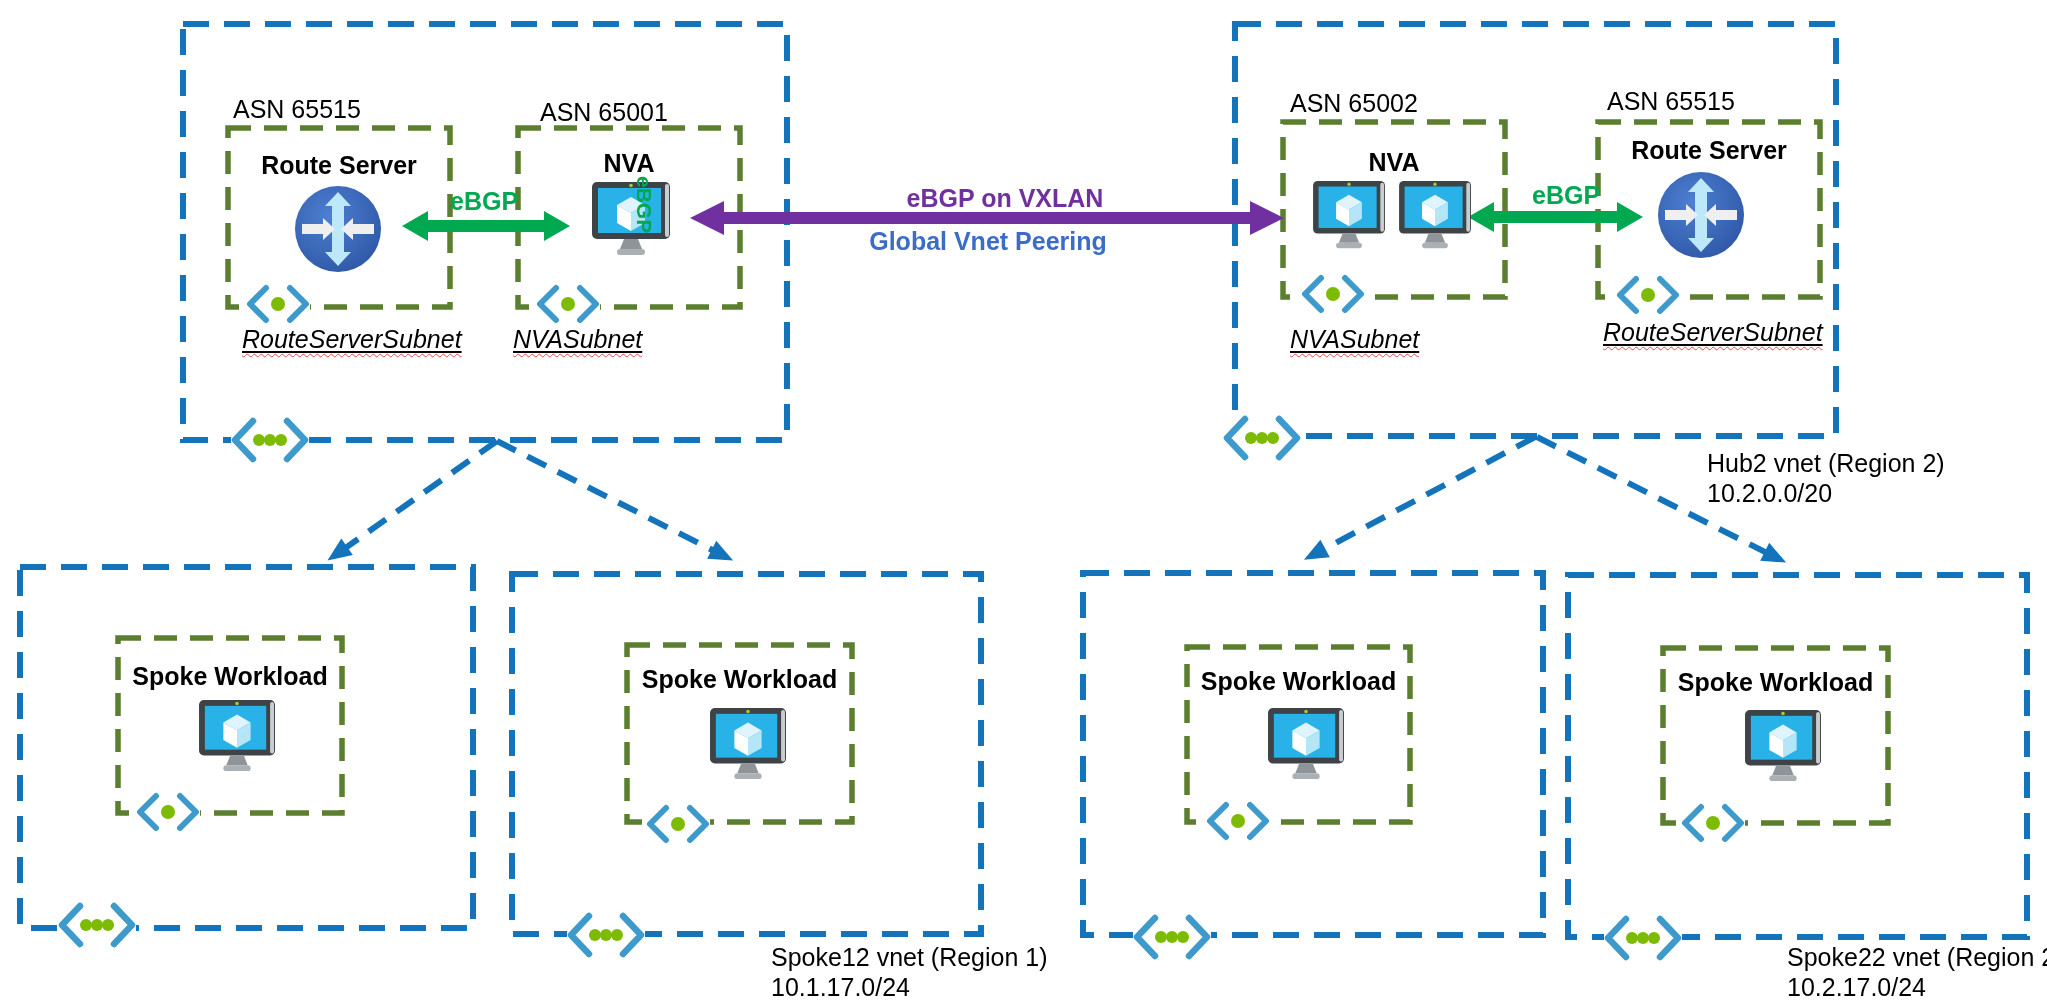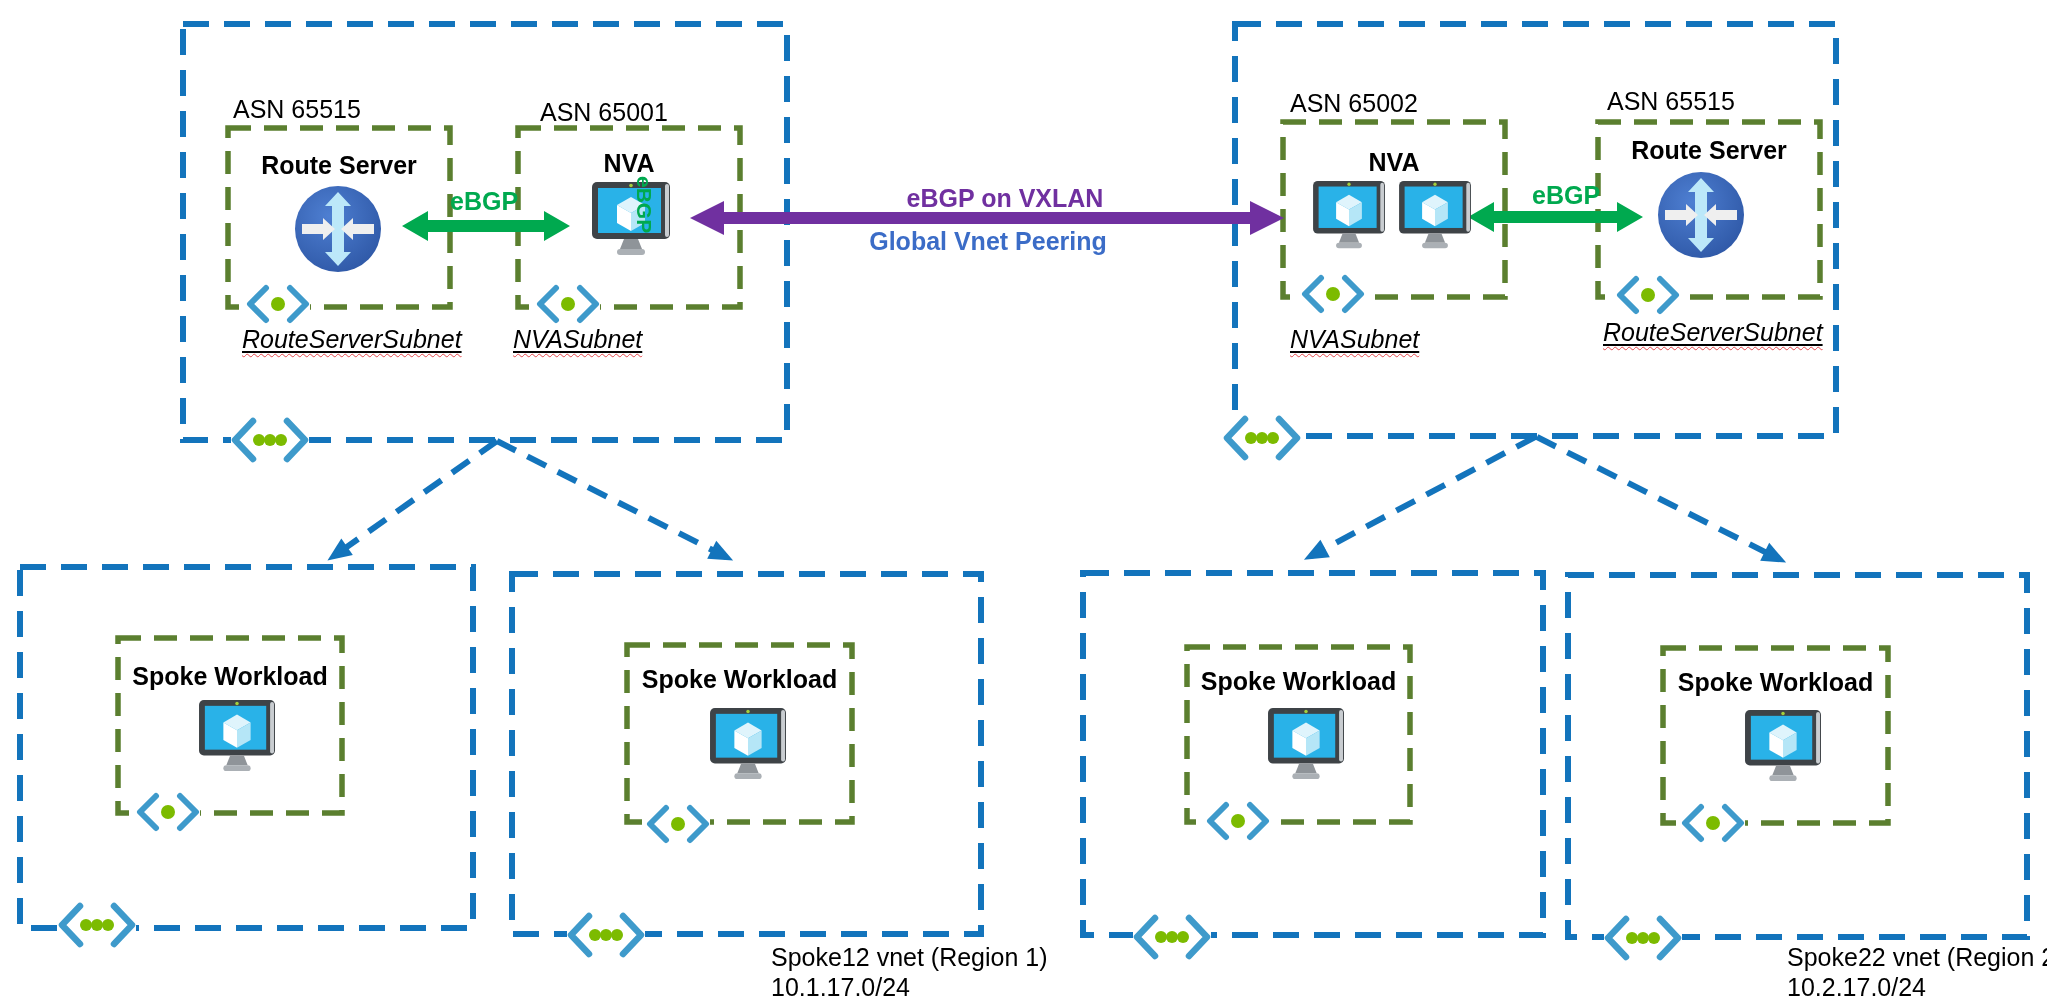--- a/index.html
+++ b/index.html
@@ -170,20 +170,24 @@
   <svg class="iconsvg icon masked" style="left:1616px;top:275px" width="64" height="40">
       <use href="#i-subnet"></use>
     </svg>
 
   <div class="subnet-name" style="left:1290px;top:325px"><span class="u">NVASubnet</span></div>
   <div class="subnet-name" style="left:1603px;top:318px"><span class="u">RouteServerSubnet</span></div>
 
   <svg class="iconsvg icon masked" style="left:1223px;top:415px" width="78" height="46">
       <use href="#i-peering"></use>
     </svg>
+  <div class="lbl vlabel" style="left:1707px;top:448px">
+    <div>Hub2 vnet (Region 2)</div>
+    <div>10.2.0.0/20</div>
+  </div>
 
   <div class="lbl b ctr" style="left:118px;top:661px;width:224px">Spoke Workload</div>
   <svg class="iconsvg" style="left:198px;top:700px" width="78" height="74">
       <use href="#i-monitor"></use>
     </svg>
   <svg class="iconsvg icon masked" style="left:136px;top:792px" width="64" height="40">
       <use href="#i-subnet"></use>
     </svg>
   <svg class="iconsvg icon masked" style="left:58px;top:902px" width="78" height="46">
       <use href="#i-peering"></use>

